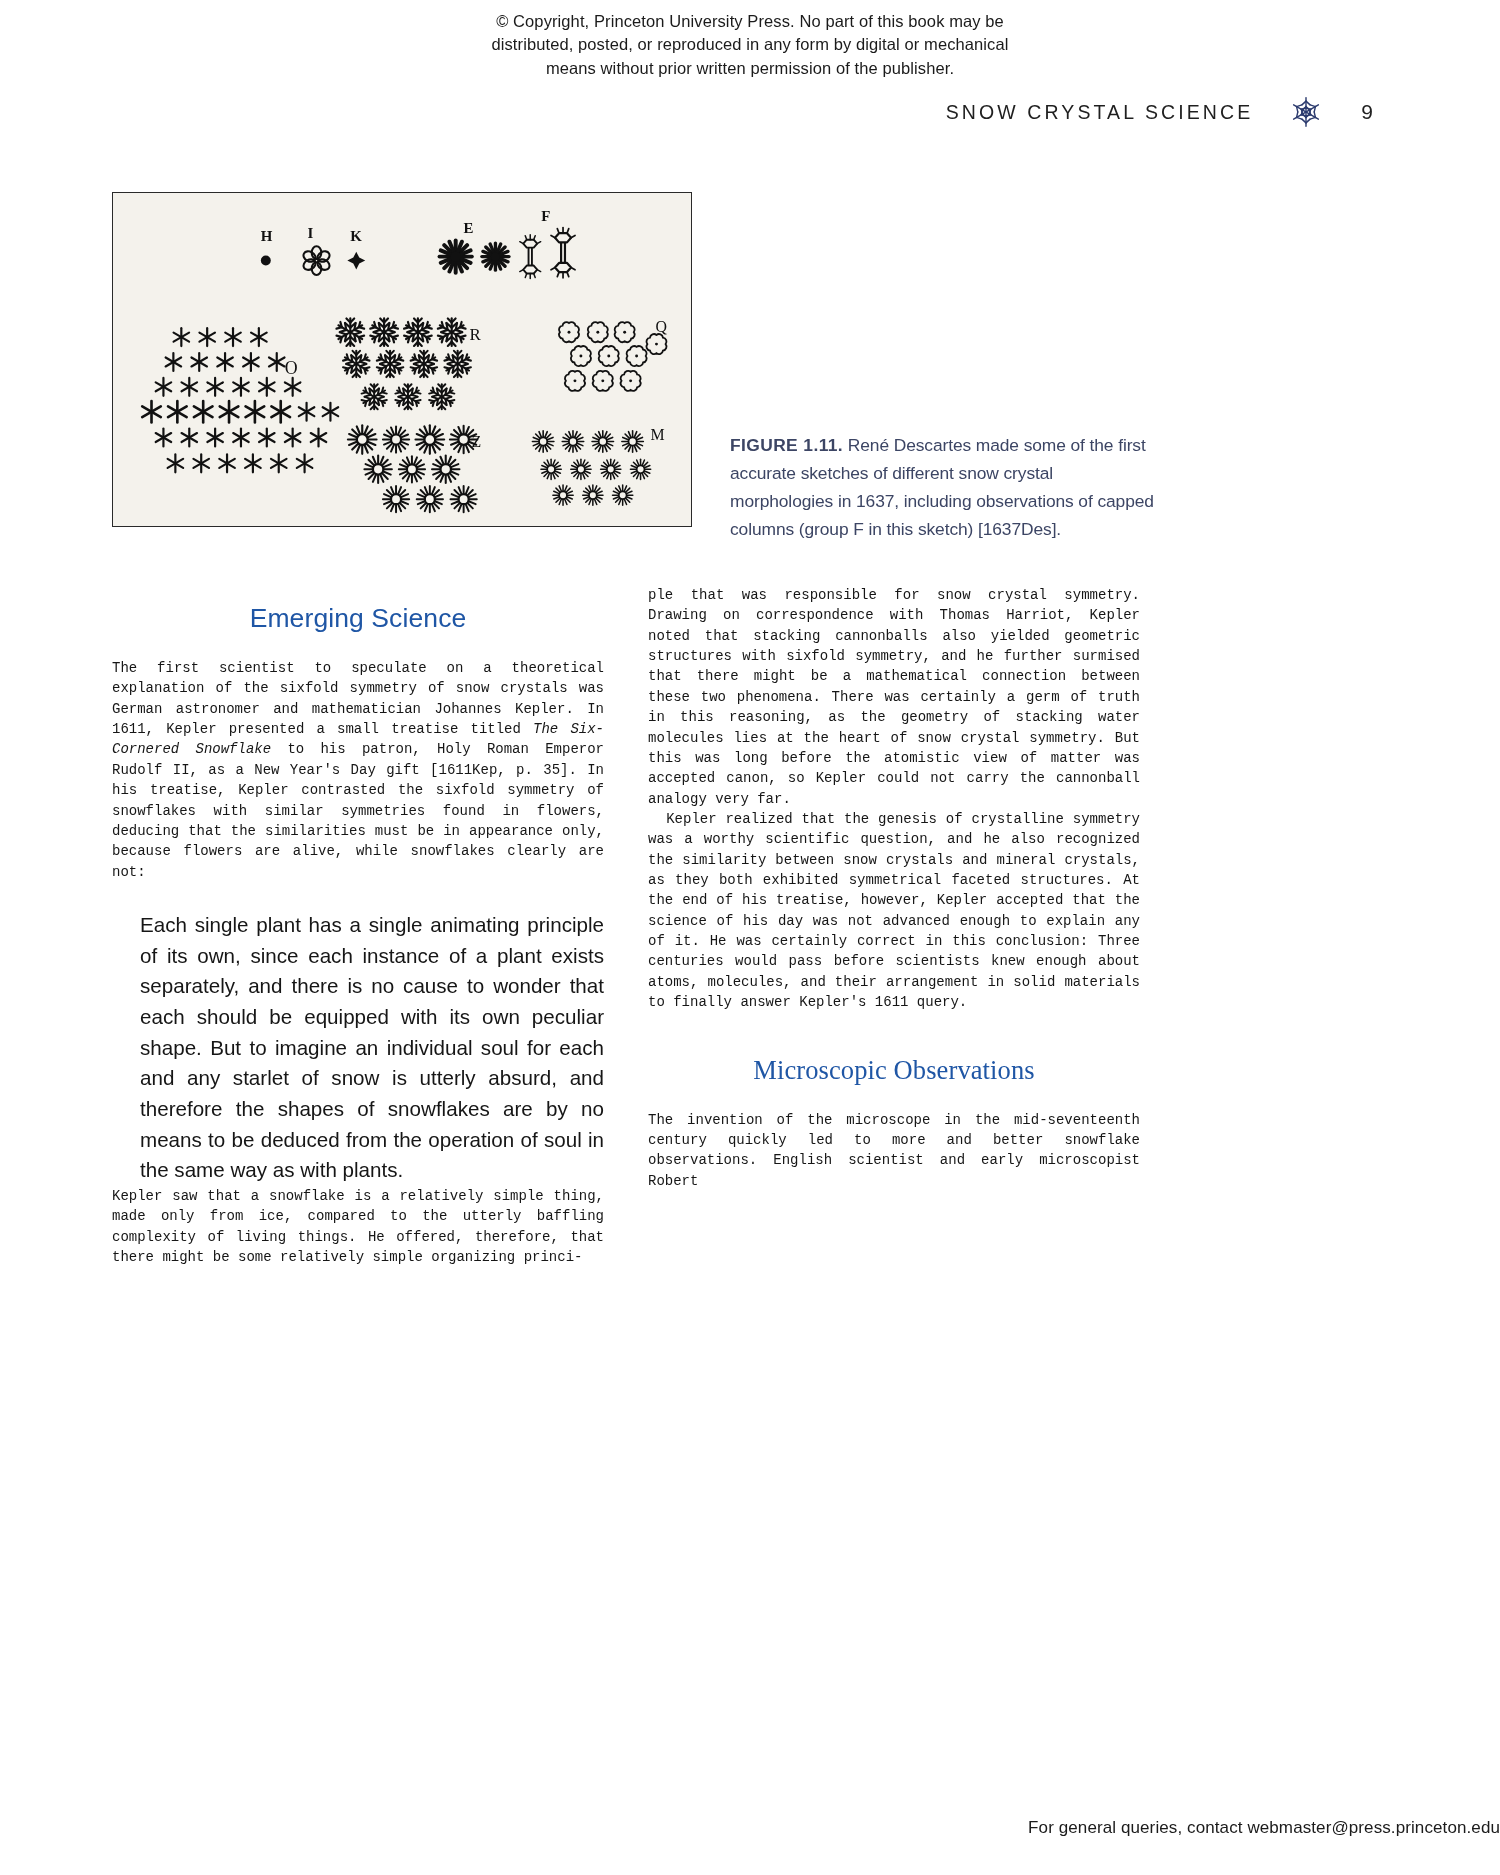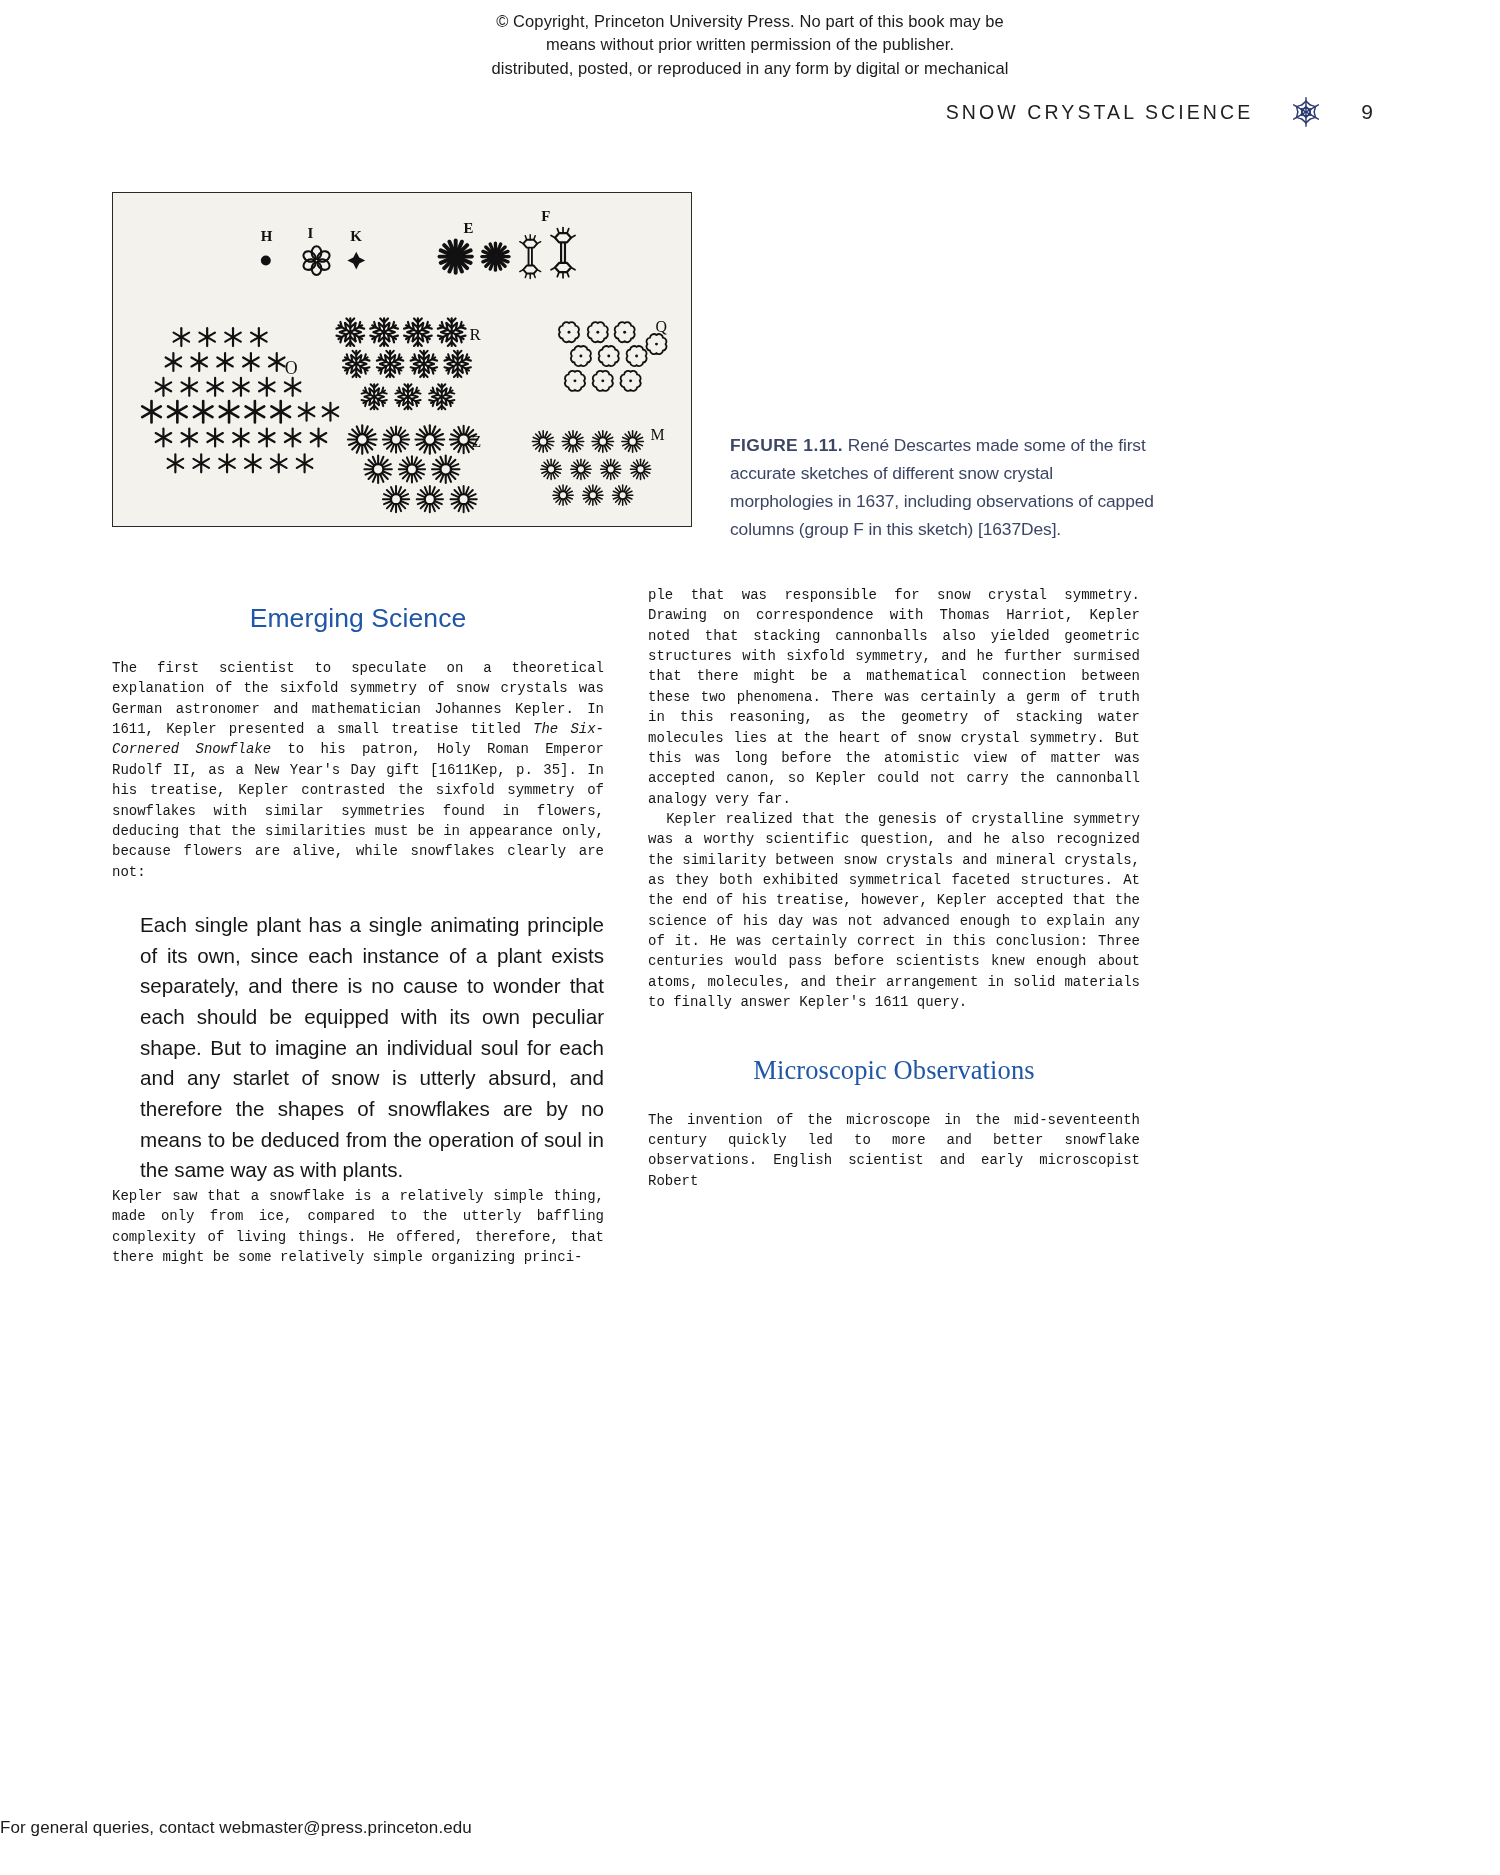--- a/index.html
+++ b/index.html
@@ -144,34 +144,34 @@
     margin-bottom: 24px;
     font-family: Liberation Serif, serif;
   }
 
   
   .footer-note {
     position: absolute;
     left: 0;
     top: 1818px;
     width: 1500px;
-    text-align: left;
+    text-align: right;
     font-family: "Liberation Sans", sans-serif;
     font-size: 17px;
     color: #1b1b1b;
     letter-spacing: 0.1px;
   }
 </style>
 </head>
 <body>
 
 <div class="copyright">
   <span>© Copyright, Princeton University Press. No part of this book may be</span>
+  <span>distributed, posted, or reproduced in any form by digital or mechanical</span>
   <span>means without prior written permission of the publisher.</span>
-  <span>distributed, posted, or reproduced in any form by digital or mechanical</span>
 </div>
 
 <div class="running-head">
   <div class="running-title">SNOW CRYSTAL SCIENCE</div>
   <div class="rh-flake">
     <svg width="34" height="34" viewBox="0 0 100 100" aria-hidden="true">
       <g stroke="#2c3b6e" stroke-width="4.2" stroke-linecap="round" fill="none">
         <g>
           <line x1="50" y1="8" x2="50" y2="92"></line>
           <line x1="50" y1="18" x2="38" y2="29"></line>

